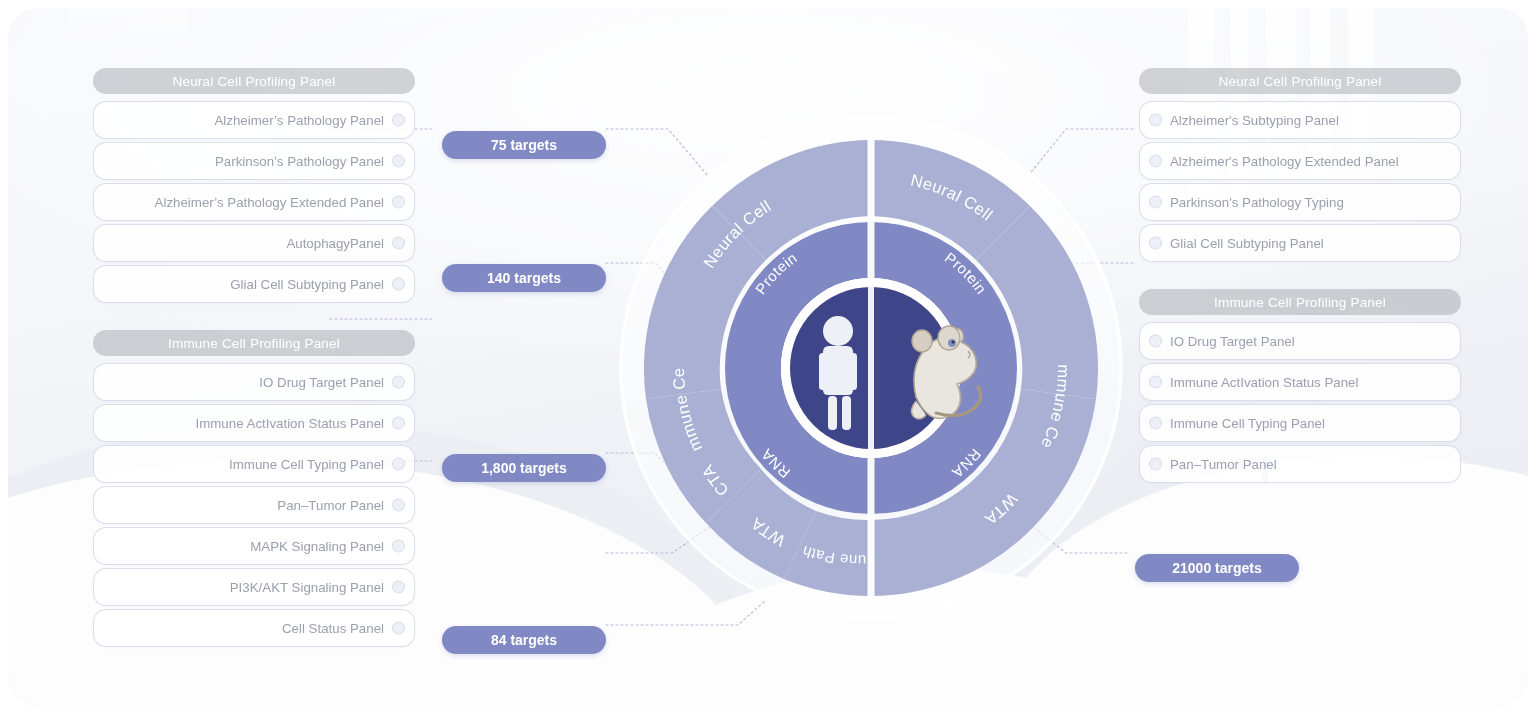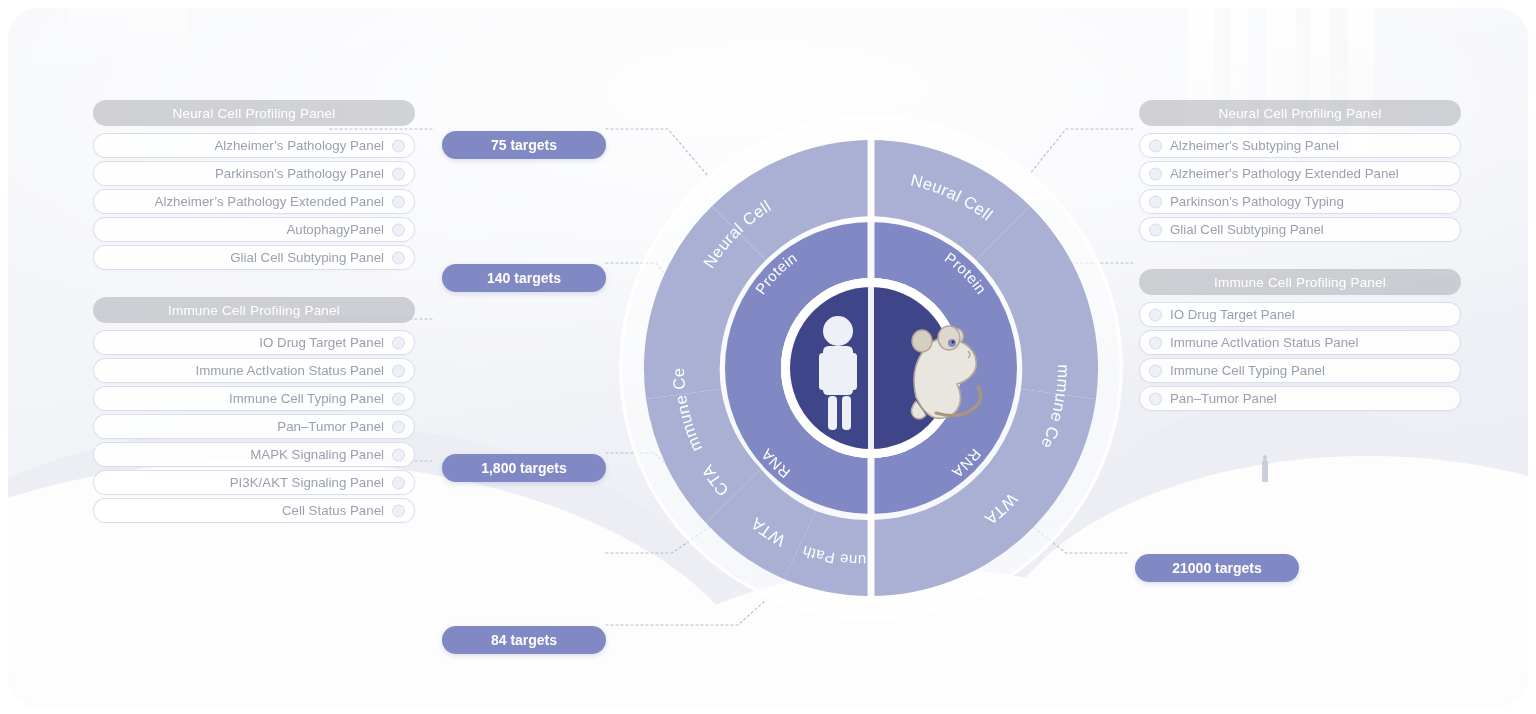--- a/index.html
+++ b/index.html
@@ -47,34 +47,34 @@
   .tiny-person::before{
     content:""; position:absolute; left:1px; top:-5px;
     width:4px; height:5px; border-radius:50%; background:#c2c7d6;
   }
 
   
   .col { position:absolute; width:322px; }
   .col.left  { left:85px; }
   .col.right { left:1131px; }
 
-  .grp { margin-bottom:0;margin-top:32px; }
+  .grp { margin-bottom:0; }
 
   .grp-head {
     height:26px; border-radius:13px;
     background: rgba(150,152,160,.42);
     display:flex; align-items:center; justify-content:center;
     color:#ffffff; font-size:13.5px; letter-spacing:.2px;
     margin-bottom:7px;
     backdrop-filter: blur(2px);
   }
 
   .pill {
     position:relative;
-    height:25px; border-radius:13px;
+    height:38px; border-radius:13px;
     background: rgba(255,255,255,.86);
     border:1px solid rgba(205,211,229,.75);
     display:flex; align-items:center;
     color:#9aa0ae; font-size:13.3px;
     margin-bottom:3px;
     box-shadow: 0 1px 2px rgba(120,130,160,.05);
   }
   .col.left  .pill { justify-content:flex-end; padding-right:30px; }
   .col.right .pill { justify-content:flex-start; padding-left:30px; }
 

